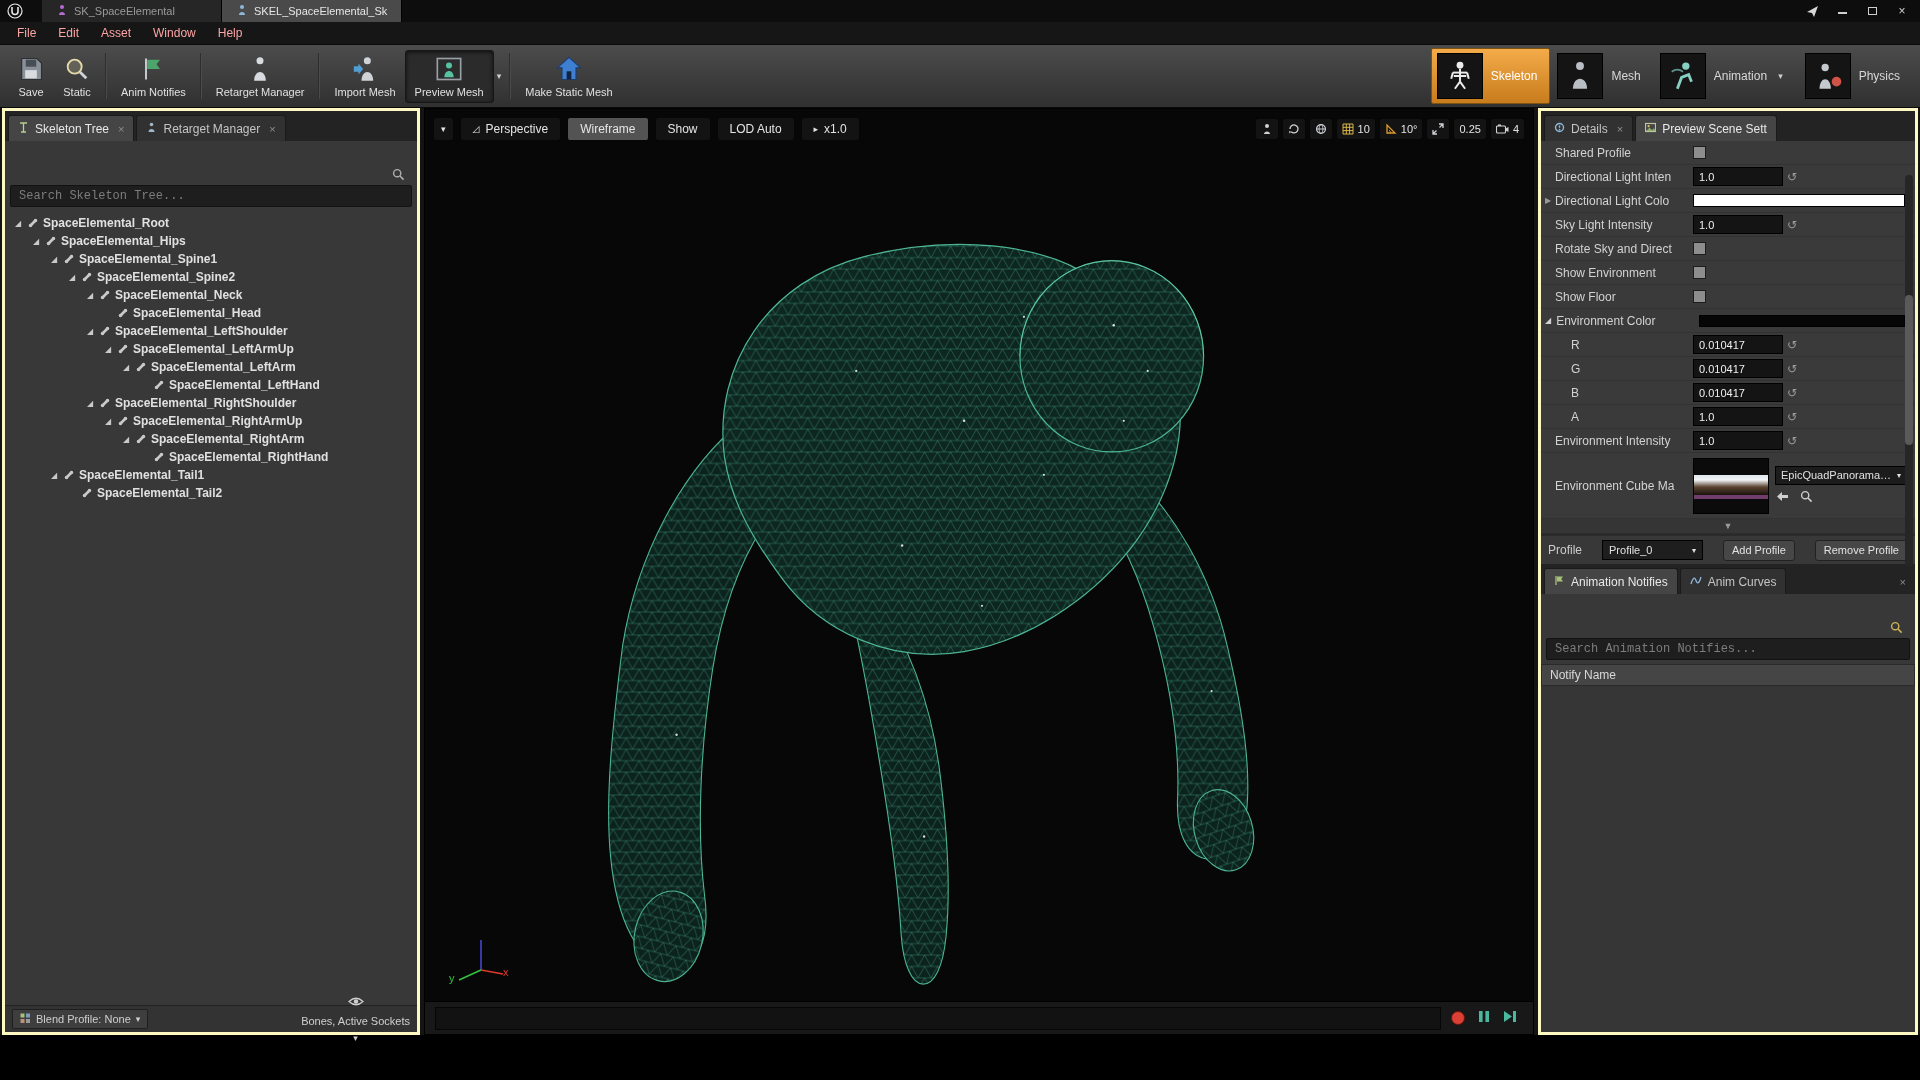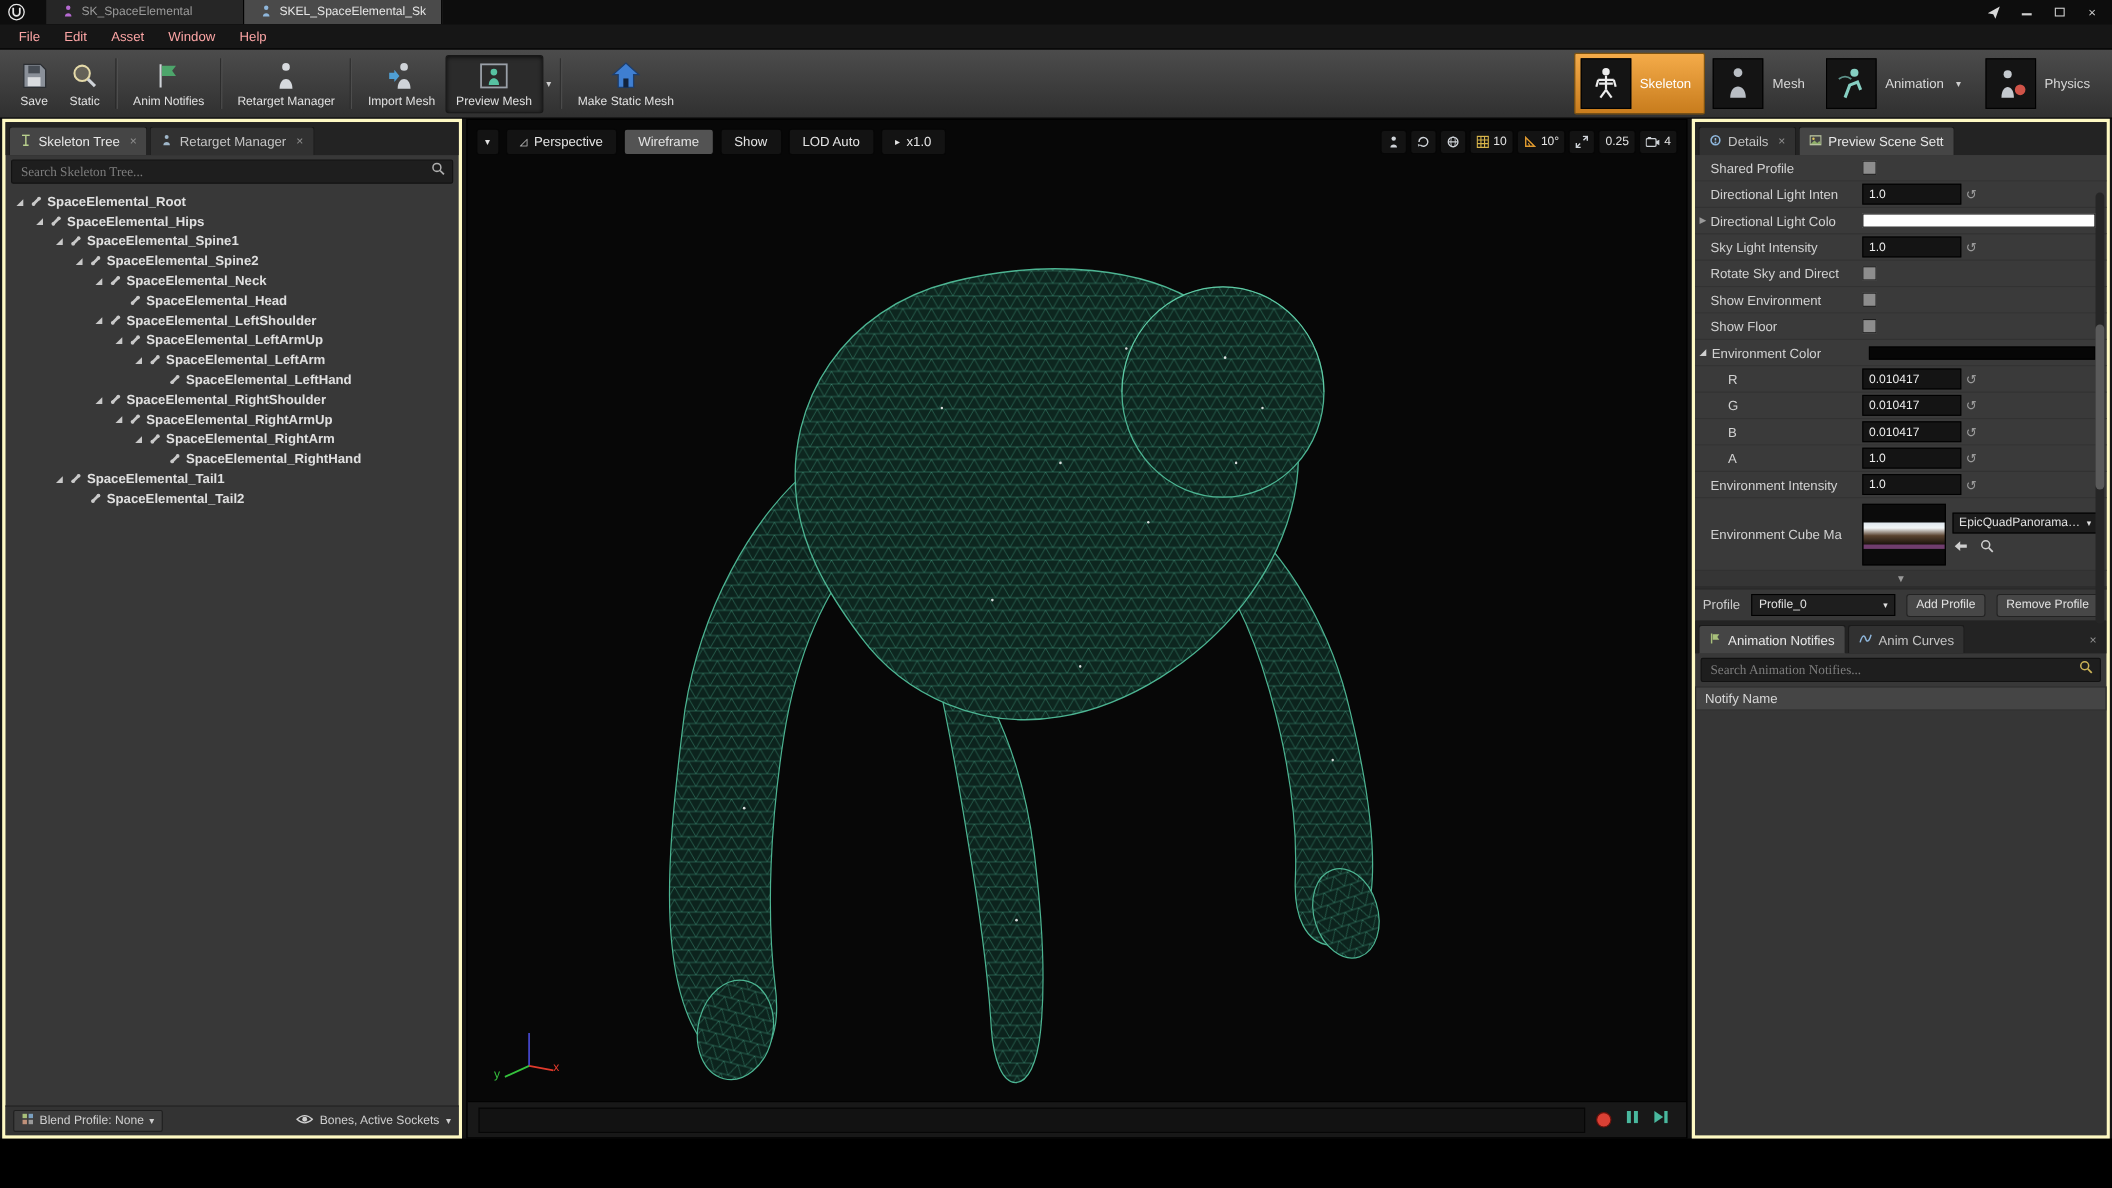--- a/index.html
+++ b/index.html
@@ -54,35 +54,35 @@
   
   .ptabs { height:30px; background:#232323; display:flex; align-items:flex-end; gap:2px; padding:4px 3px 0 3px; flex:none; }
   .ptab { height:26px; display:flex; align-items:center; gap:6px; padding:0 9px; font-size:12px; color:#c4c4c4;
     background:#313131; border:1px solid #1a1a1a; border-bottom:none; border-radius:3px 3px 0 0; white-space:nowrap; }
   .ptab.active { background:#454545; color:#e8e8e8; }
   .tab-close { font-size:11px; color:#8d8d8d; margin-left:3px; }
 
   
   .searchrow { padding:4px 5px; position:relative; flex:none; }
   .searchrow input { width:100%; height:22px; background:#1e1e1e; border:1px solid #121212; border-radius:2px;
-    color:#cccccc; font-size:12px; padding:0 26px 0 8px; outline:none; font-family:Liberation Serif, serif; }
+    color:#cccccc; font-size:12px; padding:0 26px 0 8px; outline:none; font-family:Liberation Mono, monospace;margin-top:40px; }
   .searchrow input::placeholder { color:#7d7d7d; }
   .search-glass { position:absolute; right:12px; top:50%; transform:translateY(-50%); }
 
   
   .tree { flex:1; overflow:hidden; padding-top:3px; }
   .trow { height:18px; display:flex; align-items:center; gap:4px; font-size:12px; font-weight:700; color:#e0e0e0;
     white-space:nowrap; }
   .exp { width:10px; font-size:8px; color:#c9c9c9; text-align:center; flex:none; }
   .bone-ic { flex:none; display:flex; }
   .panel-bottom { flex:none; height:27px; background:#333333; border-top:1px solid #222;
     display:flex; align-items:center; justify-content:space-between; padding:0 7px; font-size:11px; color:#cfcfcf; }
   .blend-btn { display:flex; align-items:center; gap:5px; background:#3e3e3e; border:1px solid #1f1f1f;
     border-radius:2px; height:20px; padding:0 7px; }
-  .bones-filter { display:flex; align-items:center; gap:6px; }
+  .bones-filter { display:flex; align-items:center; gap:6px;flex-direction:column; }
 
   
   .vp-toolbar { position:absolute; left:8px; right:8px; top:8px; display:flex; align-items:center; gap:6px; z-index:5; }
   .vbtn { height:24px; padding:0 12px; display:flex; align-items:center; gap:6px; font-size:12px; color:#e4e4e4;
     background:rgba(22,22,22,.88); border:1px solid #060606; border-radius:3px; white-space:nowrap; }
   .vbtn.small { padding:0 7px; }
   .vbtn.lit { background:rgba(92,92,92,.9); }
   .vp-right { margin-left:auto; display:flex; align-items:flex-end; gap:3px; }
   .vico { height:22px; min-width:24px; padding:0 5px; display:flex; align-items:center; gap:4px;
     background:rgba(22,22,22,.88); border:1px solid #060606; border-radius:3px; font-size:11px; color:#e4e4e4; }
@@ -129,21 +129,21 @@
   .asset-dd { height:19px; background:#1c1c1c; border:1px solid #000; display:flex; align-items:center;
     gap:4px; font-size:11px; color:#e0e0e0; padding:0 5px; }
   .asset-dd .txt { overflow:hidden; white-space:nowrap; text-overflow:ellipsis; flex:1; }
   .asset-icons { display:flex; gap:10px; align-items:center; }
   .scrollhint { height:15px; display:flex; align-items:center; justify-content:center; background:#353535;
     color:#9a9a9a; font-size:9px; border-bottom:1px solid #2c2c2c; }
   .vscroll { position:absolute; right:2px; top:34px; width:8px; height:392px; background:#262626; border-radius:4px; }
   .vthumb { position:absolute; left:0; right:0; top:120px; height:150px; background:#5a5a5a; border-radius:4px; }
 
   .profilebar { flex:none; height:30px; background:#383838; border-top:2px solid #2a2a2a; display:flex;
-    align-items:center; gap:10px; padding:0 7px; font-size:12px; }
+    align-items:center; gap:20px; padding:0 7px; font-size:12px; }
   .select { flex:1; height:20px; background:#1e1e1e; border:1px solid #000; display:flex; align-items:center;
     padding:0 6px; font-size:11px; color:#e0e0e0; }
   .select .txt { flex:1; }
   .pbtn { height:21px; background:#474747; border:1px solid #222; border-radius:3px; color:#e2e2e2;
     font-size:11px; padding:0 8px; display:flex; align-items:center; white-space:nowrap; }
 
   .listheader { flex:none; height:22px; background:#454545; border:1px solid #2a2a2a; display:flex;
     align-items:center; padding-left:8px; font-size:12px; color:#d8d8d8; }
   .listarea { flex:1; background:#363636; }
   .glyph { color:#cfcfcf; }

